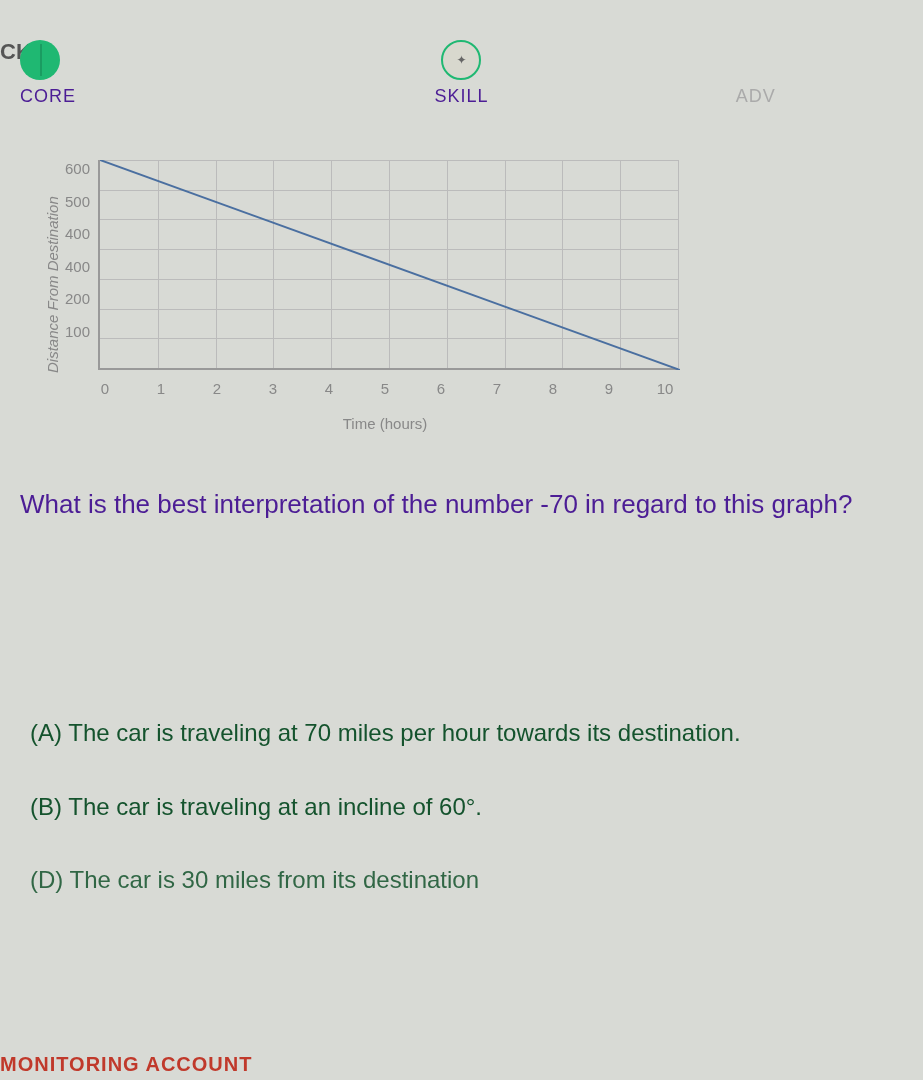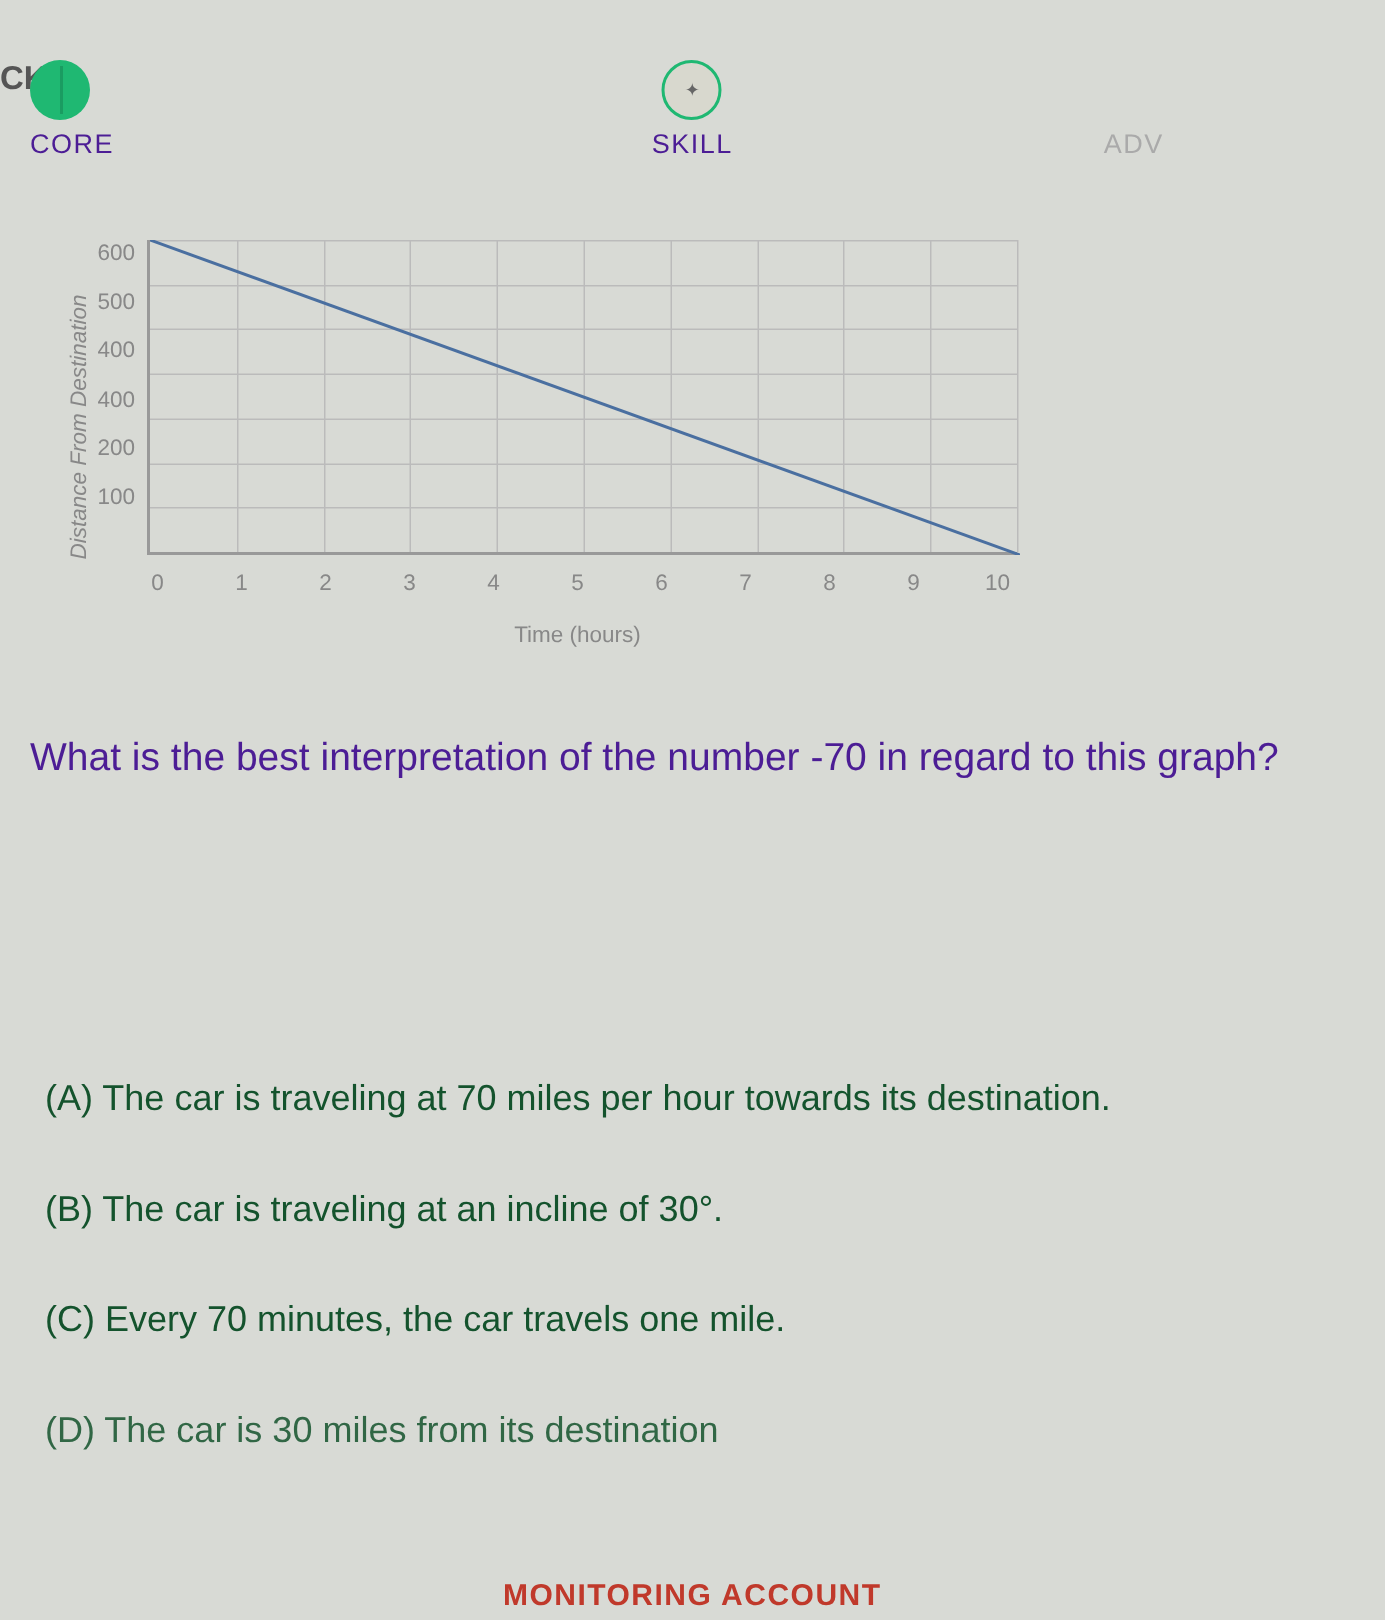--- a/index.html
+++ b/index.html
@@ -148,21 +148,21 @@
     font-size: 24px;
     color: #14532d;
     line-height: 1.9;
   }
   .opt { margin-bottom: 28px; }
   .cutoff { opacity: 0.85; }
   .monitor {
     position: absolute;
     bottom: 4px;
     left: 0; right: 0;
-    text-align: center;
+    text-align: left;
     color: #c0392b;
     font-size: 20px;
     letter-spacing: 1px;
     font-weight: bold;
   }
 </style>
 </head>
 <body>
 
 <div class="top-label">CK</div>
@@ -227,18 +227,17 @@
   <span>8</span>
   <span>9</span>
   <span>10</span>
 </div>
 <div class="xlabel">Time (hours)</div>
 
 <div class="question">What is the best interpretation of the number -70 in regard to this graph?</div>
 
 <div class="options">
   <div class="opt">(A) The car is traveling at 70 miles per hour towards its destination.</div>
-  <div class="opt">(B) The car is traveling at an incline of 30°.</div>
-  <div class="opt">(C) Every 70 minutes, the car travels one mile.</div>
+  <div class="opt">(B) The car is traveling at an incline of 60°.</div>
   <div class="opt cutoff">(D) The car is 30 miles from its destination</div>
 </div>
 
 <div class="monitor">MONITORING ACCOUNT</div>
 
 </body></html>

